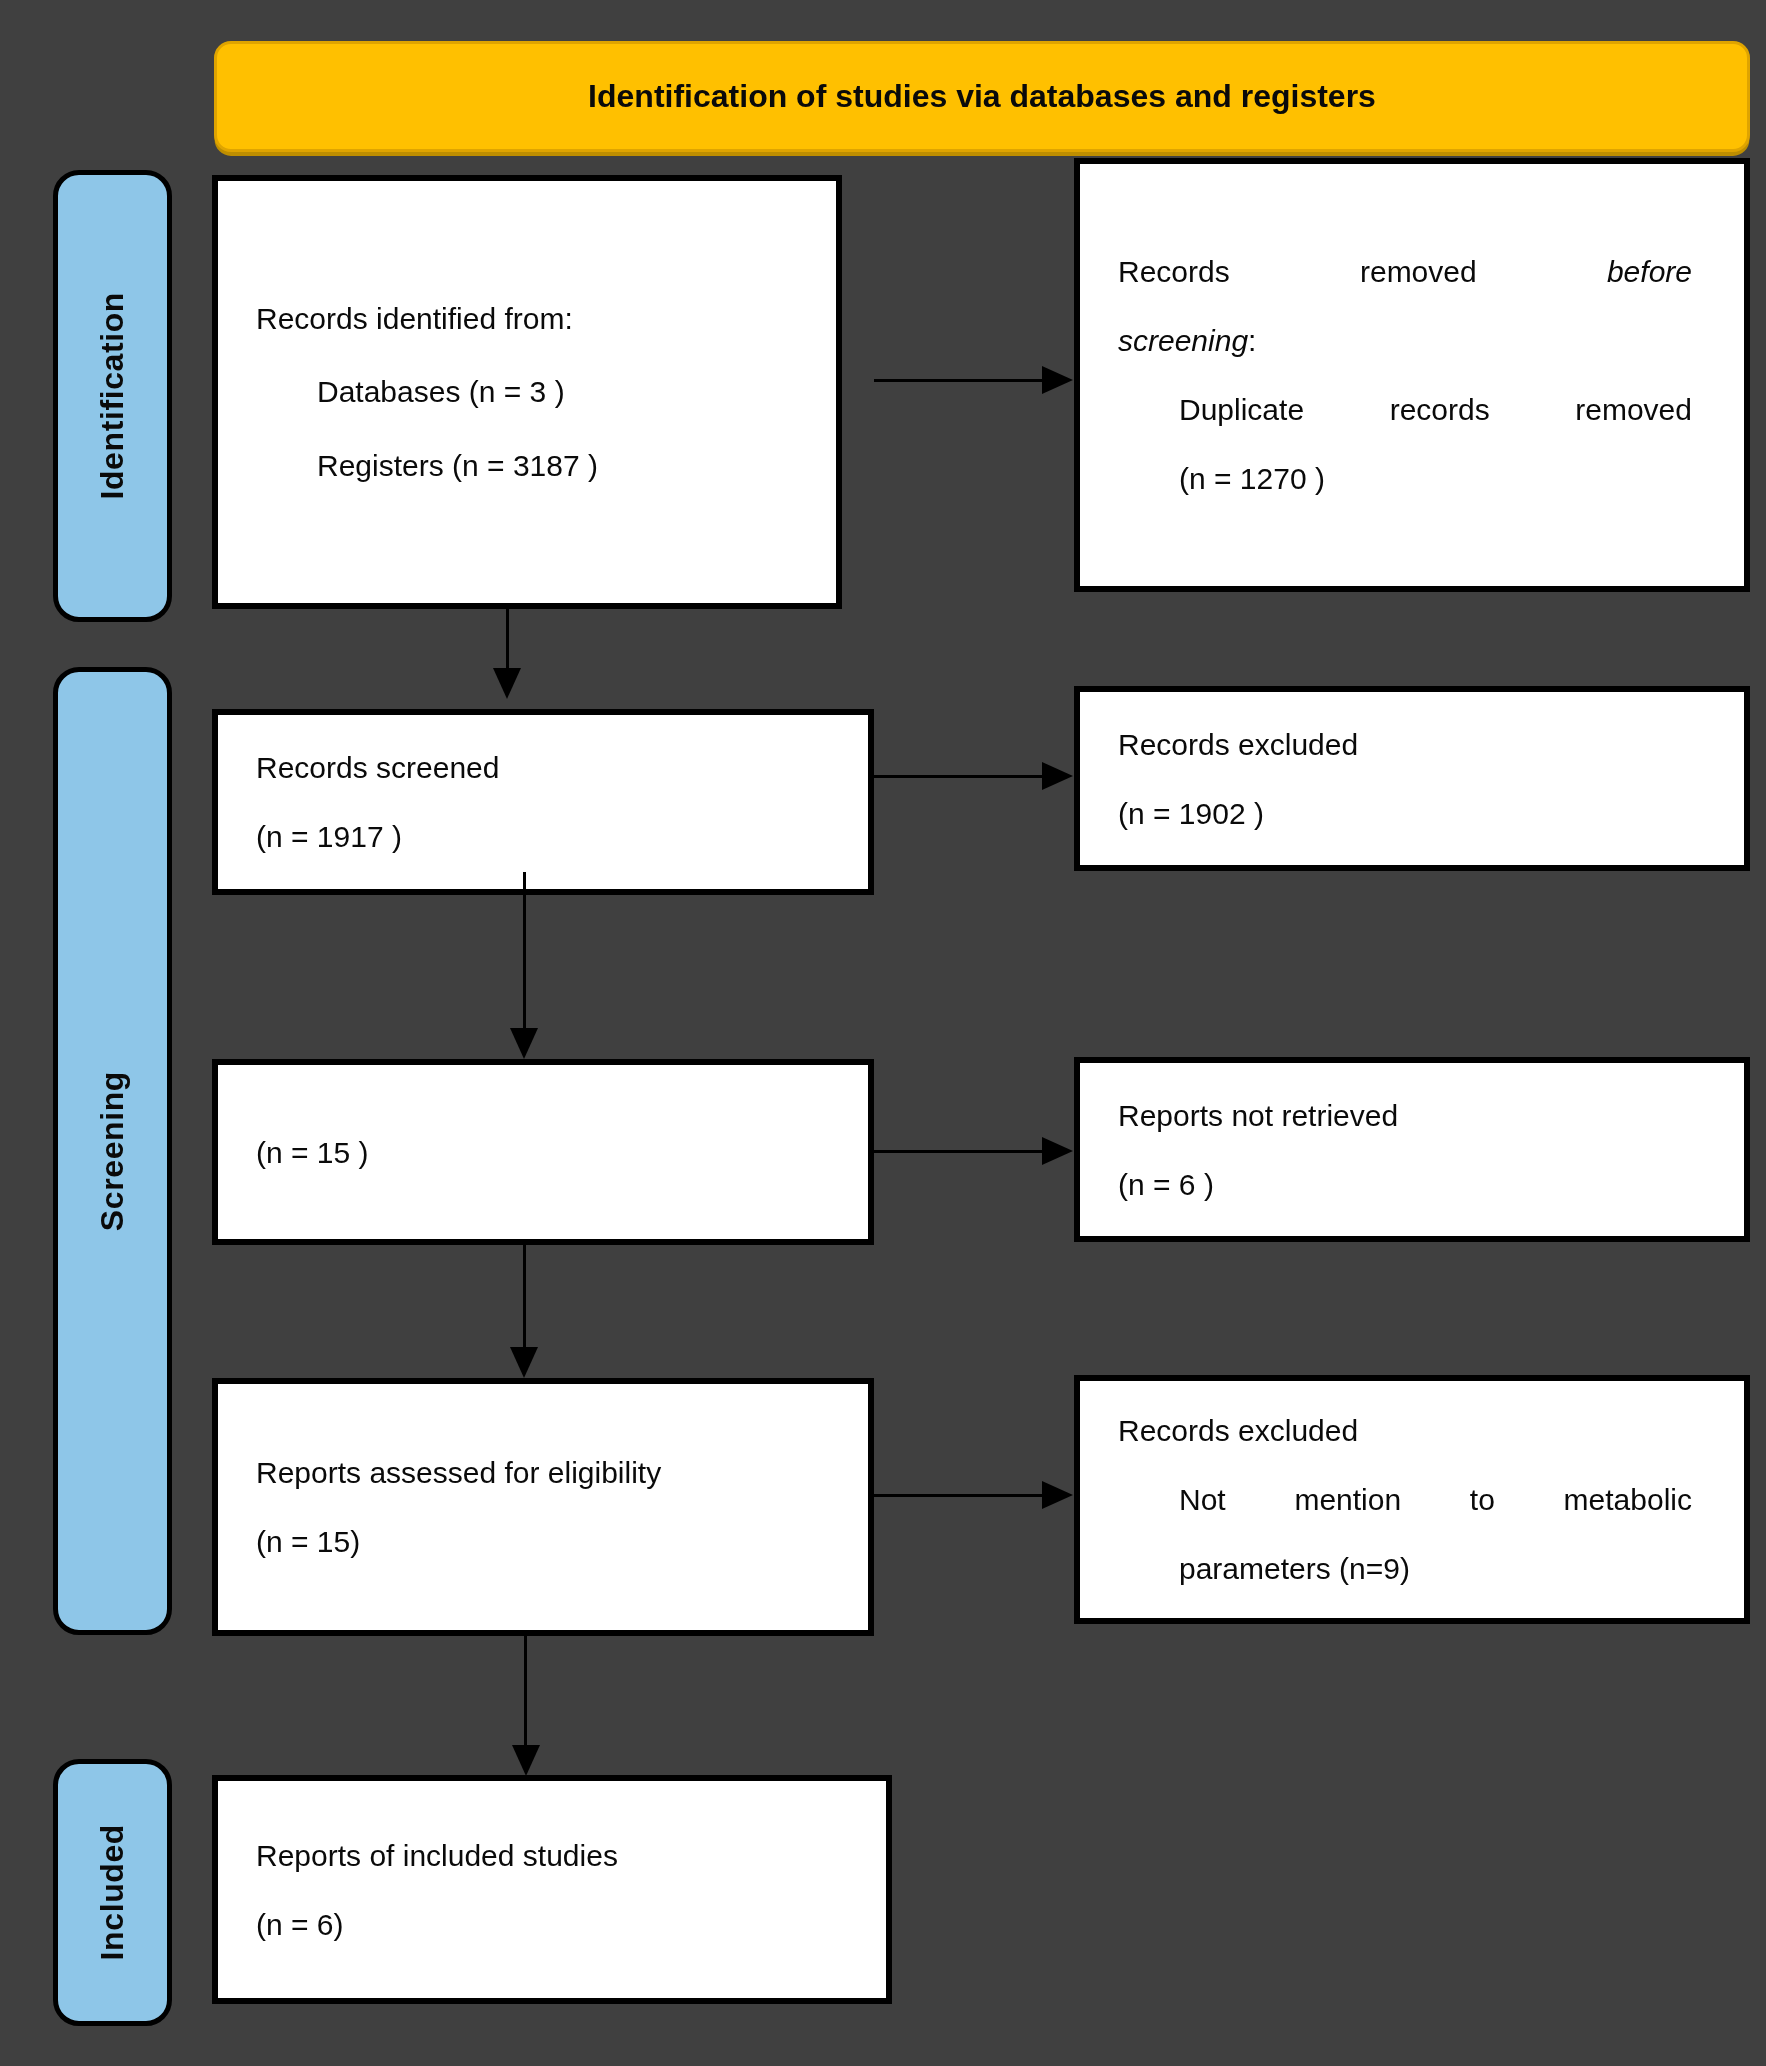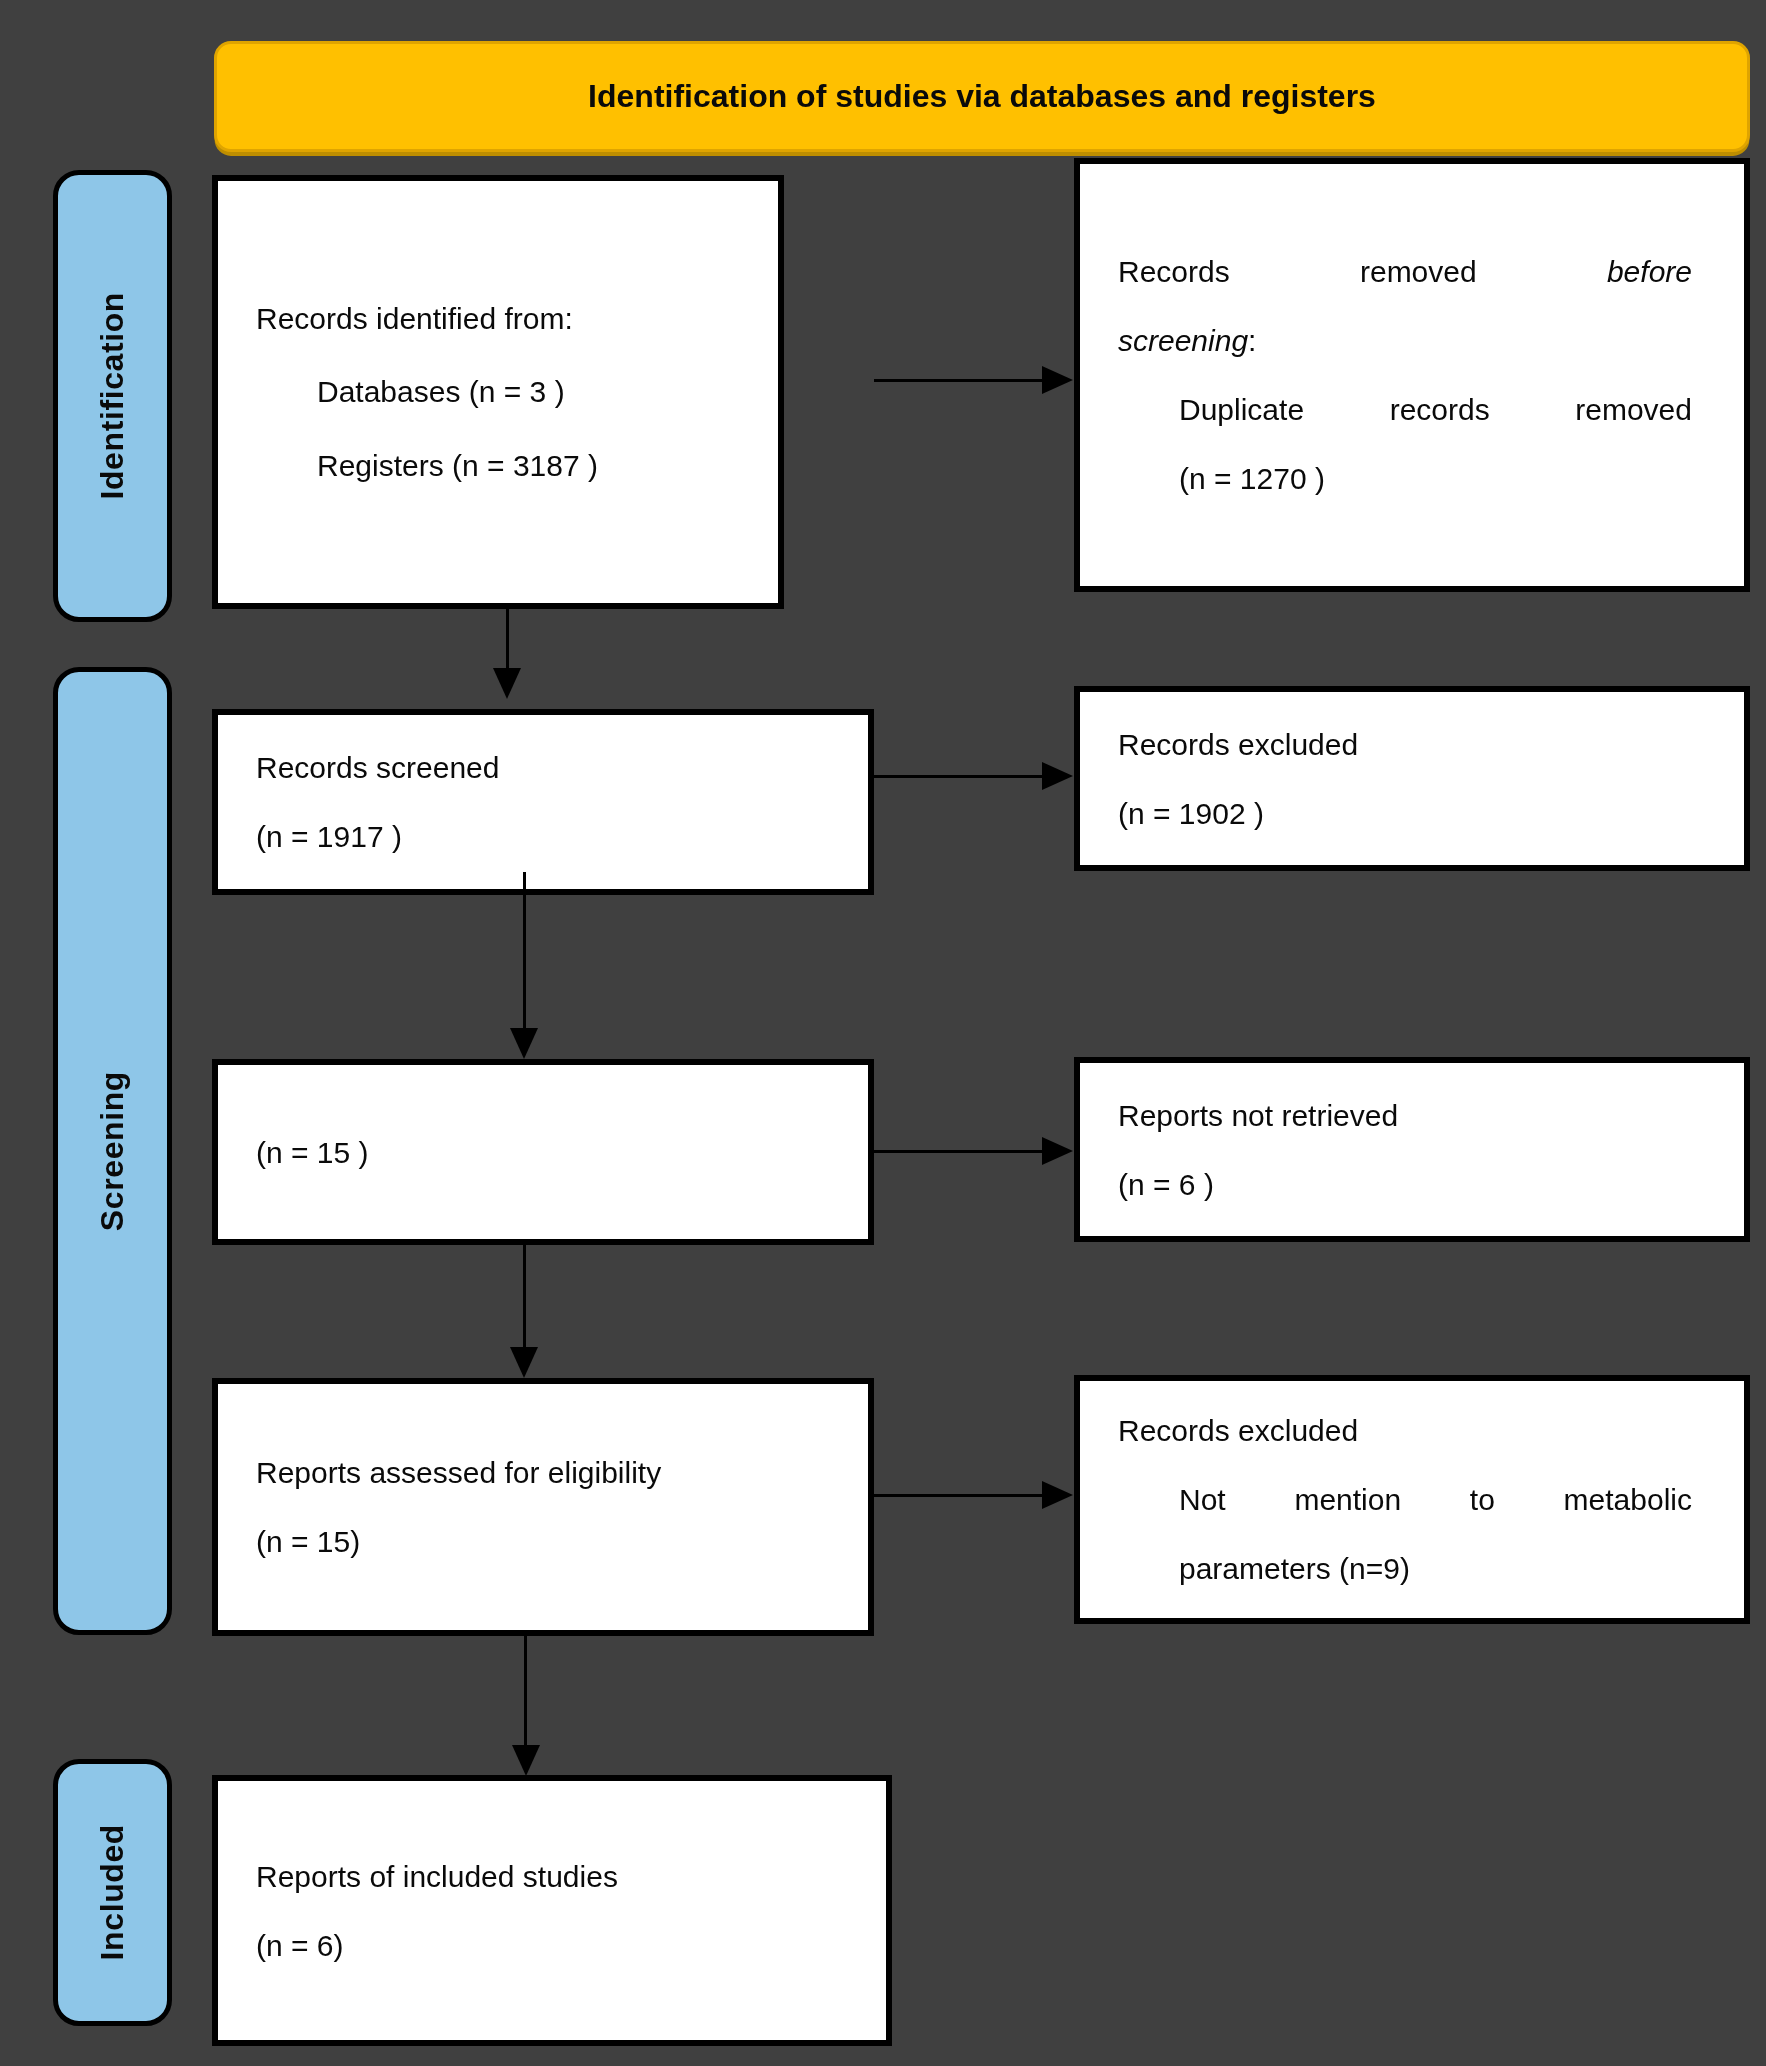--- a/index.html
+++ b/index.html
@@ -62,29 +62,29 @@
     display:flex;flex-direction:column;justify-content:center;
     padding:9px 52px 9px 38px;
     font-size:30px;
     line-height:2.3;
   }
   .fbox .line{width:100%;}
   .fbox .line.indent{padding-left:61px;box-sizing:border-box;}
   .fbox .line.just{text-align:justify;text-align-last:justify;}
   .fbox .it{font-style:italic;}
 
-  #box-records-identified{left:212px;top:175px;width:572px;height:434px;line-height:2.45;}
+  #box-records-identified{left:212px;top:175px;width:630px;height:434px;line-height:2.45;}
   #box-records-removed{left:1074px;top:158px;width:676px;height:434px;}
   #box-records-screened{left:212px;top:709px;width:662px;height:186px;}
   #box-records-excluded{left:1074px;top:686px;width:676px;height:185px;}
   #box-reports-sought{left:212px;top:1059px;width:662px;height:186px;}
   #box-reports-not-retrieved{left:1074px;top:1057px;width:676px;height:185px;}
   #box-reports-assessed{left:212px;top:1378px;width:662px;height:258px;}
   #box-reports-excluded{left:1074px;top:1375px;width:676px;height:249px;}
-  #box-reports-included{left:212px;top:1775px;width:680px;height:271px;}
+  #box-reports-included{left:212px;top:1775px;width:680px;height:229px;}
 
   
   .hshaft{position:absolute;height:3.2px;background:var(--line);}
   .hhead{position:absolute;width:0;height:0;
     border-top:14.2px solid transparent;border-bottom:14.2px solid transparent;
     border-left:31px solid var(--line);}
   .vshaft{position:absolute;width:3.2px;background:var(--line);}
   .vhead{position:absolute;width:0;height:0;
     border-left:14.2px solid transparent;border-right:14.2px solid transparent;
     border-top:31px solid var(--line);}

